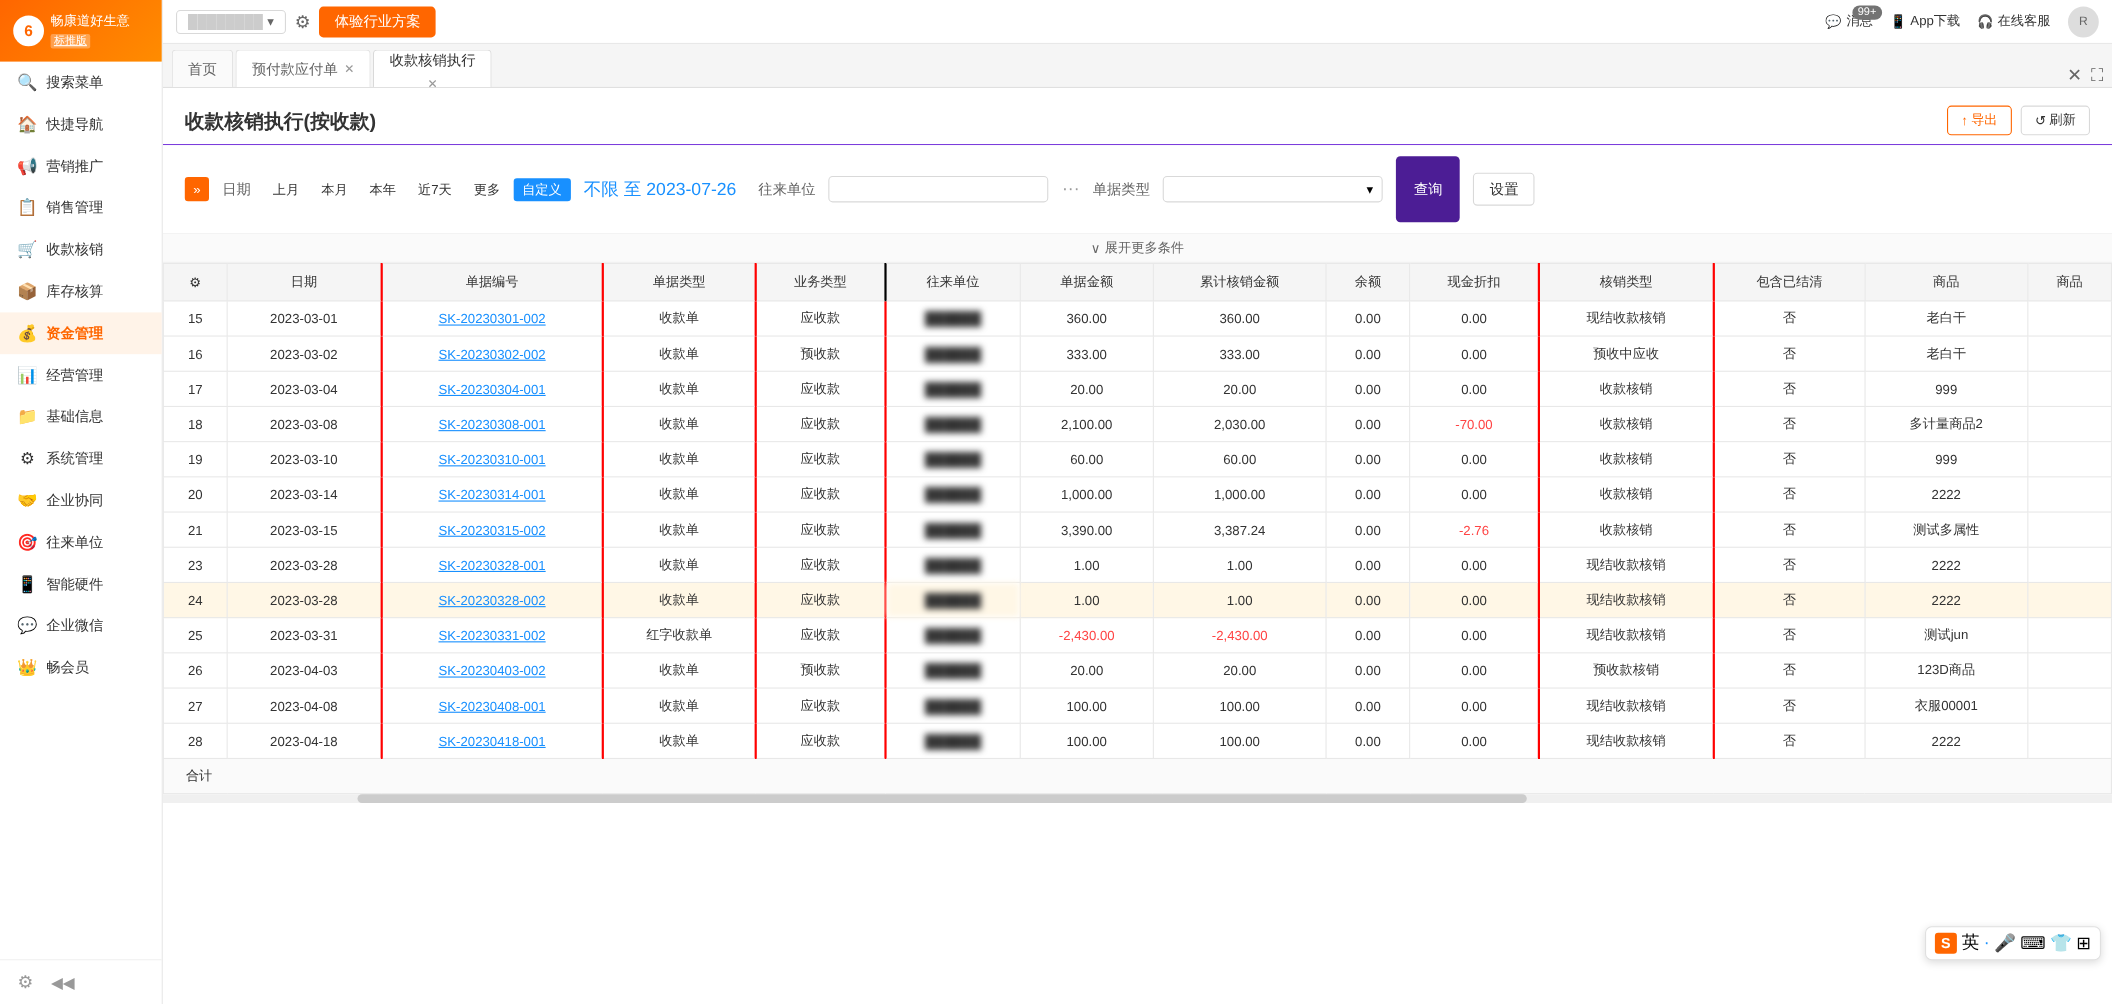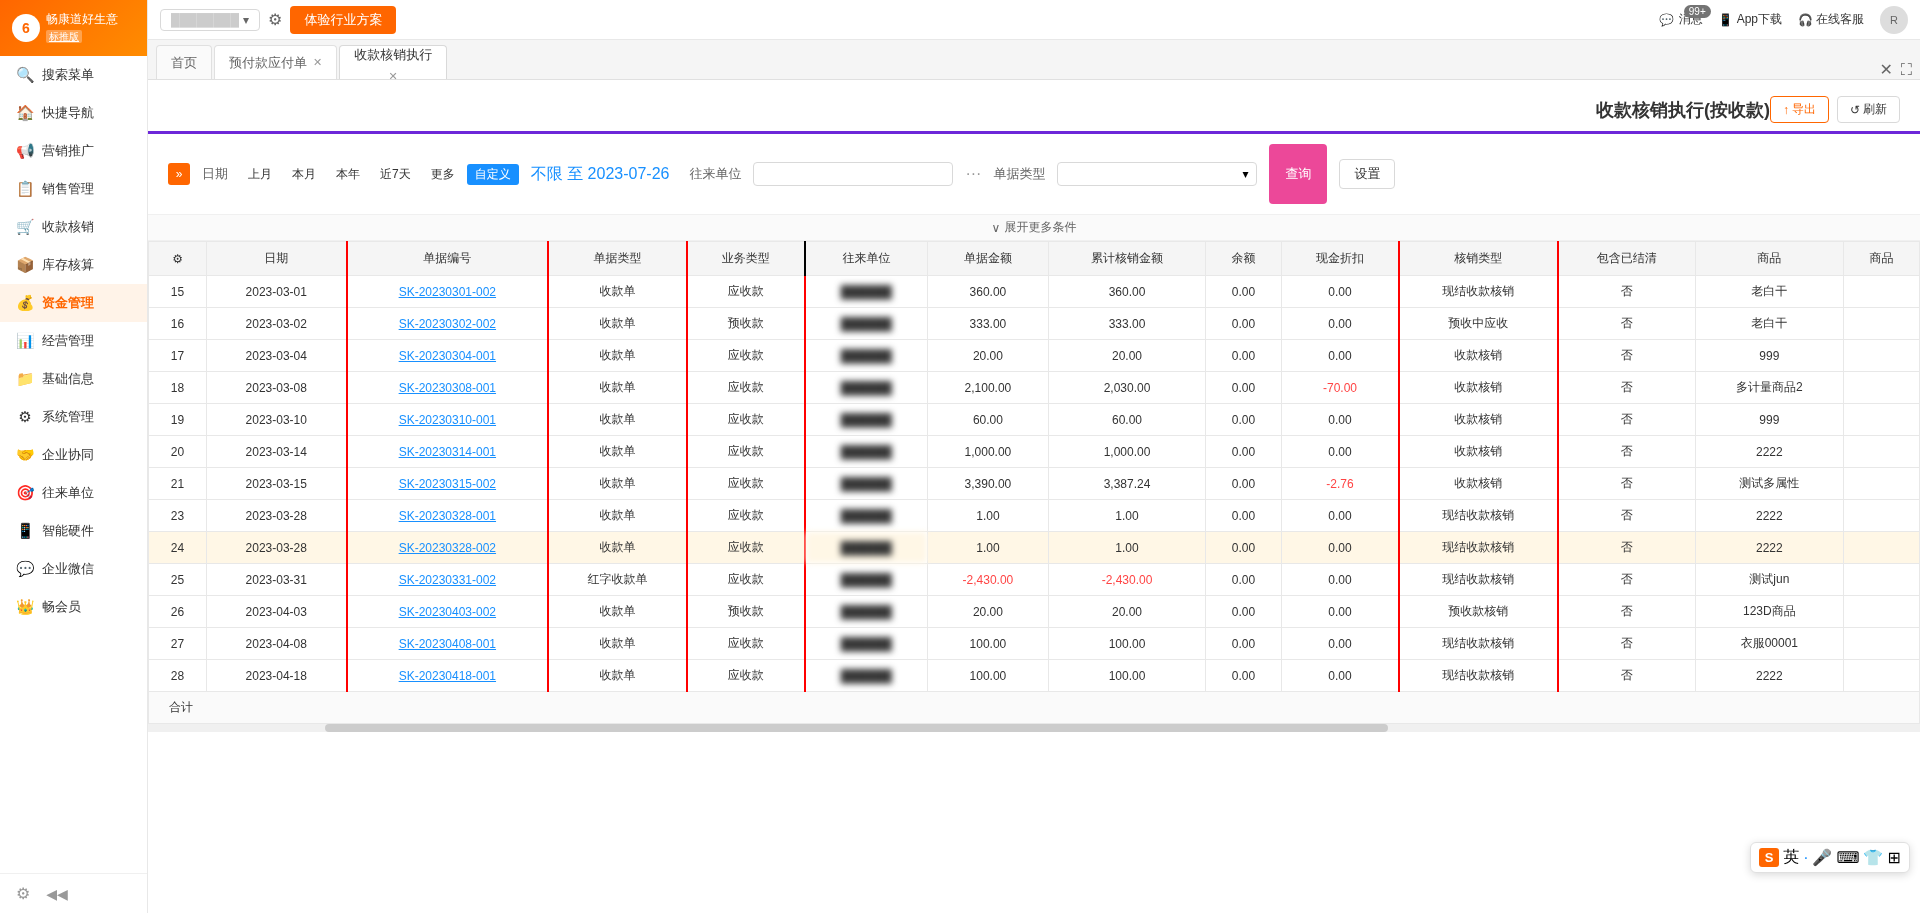--- a/index.html
+++ b/index.html
@@ -108,22 +108,22 @@
     .tab.home { background: #fafafa; }
     .tab.active { background: #fff; color: #333; font-weight: 500; border-color: #d9d9d9; flex-direction: column; }
     .tab .tab-close { font-size: 11px; color: #999; cursor: pointer; }
     .tab-actions { margin-left: auto; display: flex; align-items: center; gap: 8px; }
     .tab-actions span { font-size: 16px; color: #666; cursor: pointer; }
 
     
     .page-content { flex: 1; overflow: auto; padding: 0; background: #fff; }
     .page-header {
       padding: 16px 20px 8px;
-      display: flex; align-items: center; justify-content: flex-end;
-      border-bottom: 3px solid #6d28d9;
+      display: flex; align-items: center; justify-content: space-between;
+      border-bottom: 1px solid #6d28d9;
     }
     .page-title { font-size: 18px; font-weight: 600; color: #333; }
     .page-header-actions { display: flex; gap: 8px; }
     .btn-export {
       border: 1px solid #ff6600; color: #ff6600;
       background: #fff; border-radius: 4px;
       padding: 4px 12px; cursor: pointer; font-size: 12px;
       display: flex; align-items: center; gap: 3px;
     }
     .btn-refresh {
@@ -166,21 +166,21 @@
       width: 160px; color: #999;
     }
     .filter-dots { color: #999; font-size: 16px; cursor: pointer; }
     .filter-select {
       border: 1px solid #d9d9d9; border-radius: 4px;
       padding: 4px 8px; font-size: 12px;
       width: 160px; background: #fff; cursor: pointer;
       display: flex; align-items: center; justify-content: space-between;
     }
     .btn-query {
-      background: #ec4899; color: #fff; border: none;
+      background: #4c1d95; color: #fff; border: none;
       border-radius: 4px; padding: 21px 16px; cursor: pointer; font-size: 13px;
     }
     .btn-settings {
       border: 1px solid #d9d9d9; background: #fff; color: #333;
       border-radius: 4px; padding: 5px 14px; cursor: pointer; font-size: 13px;
     }
 
     .expand-more-bar {
       padding: 4px 0; text-align: center;
       background: #fafafa; border-bottom: 1px solid #f0f0f0;

